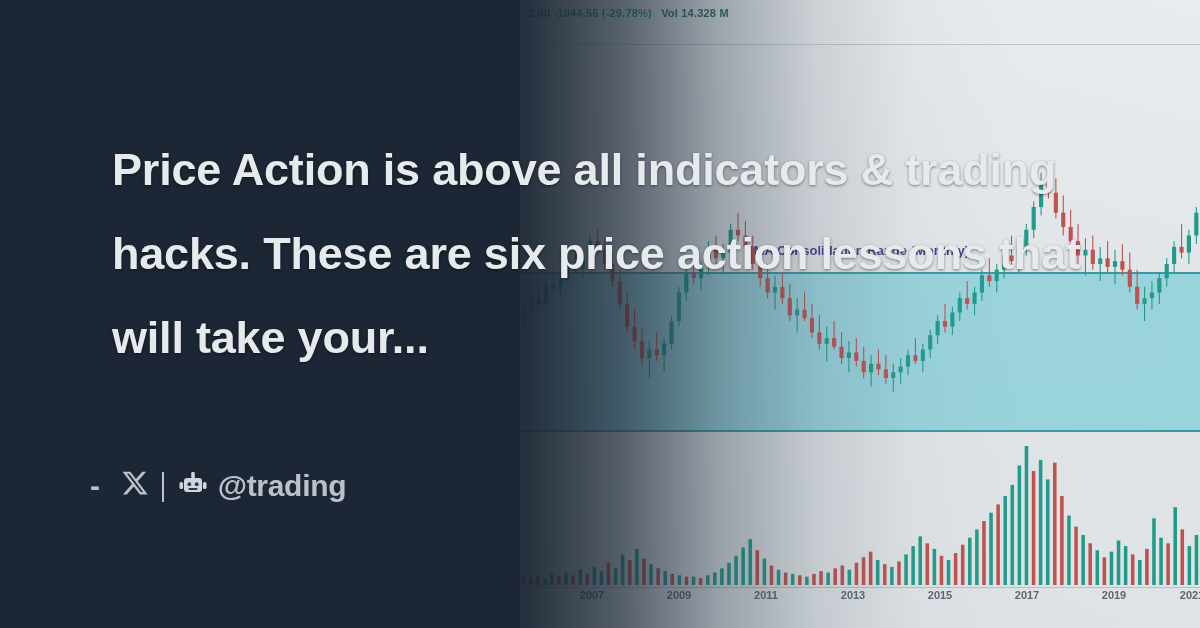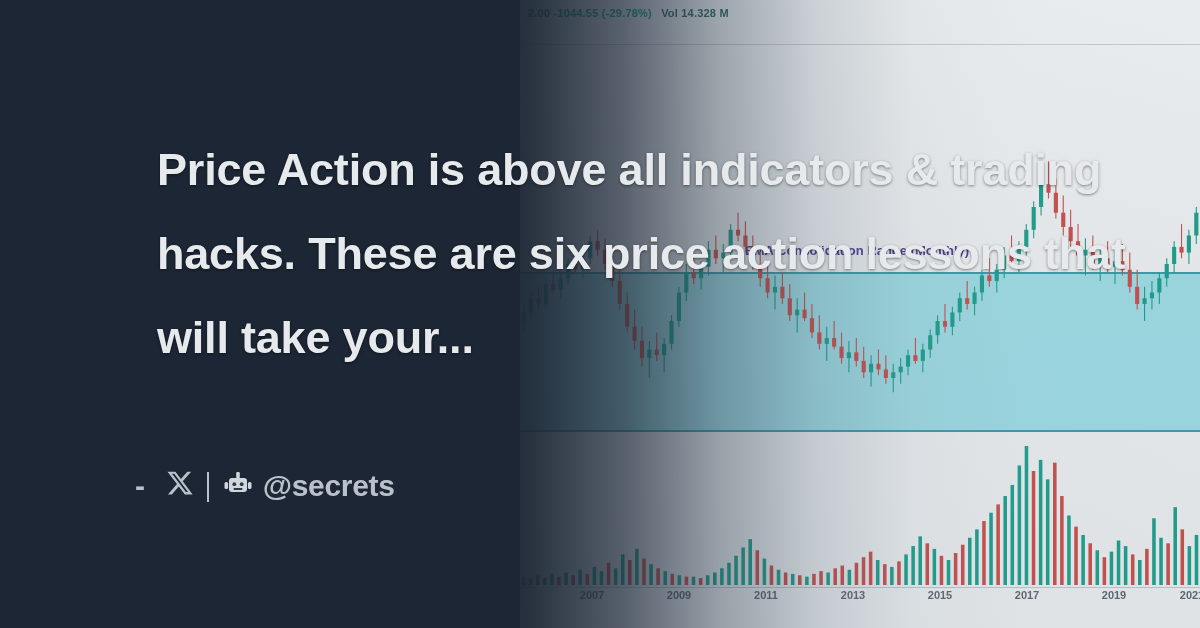--- a/index.html
+++ b/index.html
@@ -113,21 +113,20 @@
       rgba(120,138,152,.06) 76%,
       rgba(170,185,196,.02) 85%,
       rgba(200,212,220,0) 100%);
     pointer-events: none;
   }
 
   #content {
     position: absolute;
     inset: 0;
     padding: 0 8px 0 112px;
-    margin-left: 45px;
   }
 
   #quote {
     position: absolute;
     left: 112px;
     top: 128px;
     width: 1000px;
     font-size: 45px;
     line-height: 84px;
     font-weight: bold;
@@ -516,16 +515,16 @@
           <rect x="13.2" y="1.5" width="3.6" height="5" rx="1.4" fill="#cfd6dc"></rect>
           <circle cx="15" cy="1.6" r="1.8" fill="#cfd6dc"></circle>
           <rect x="1.5" y="10" width="3.6" height="7" rx="1.6" fill="#cfd6dc"></rect>
           <rect x="24.9" y="10" width="3.6" height="7" rx="1.6" fill="#cfd6dc"></rect>
           <circle cx="11.3" cy="12.2" r="1.9" fill="#2b3a4a"></circle>
           <circle cx="18.7" cy="12.2" r="1.9" fill="#2b3a4a"></circle>
           <rect x="10.5" y="16" width="9" height="1.9" rx=".9" fill="#2b3a4a"></rect>
         </svg>
       </span>
 
-      <span class="handle">@secrets</span>
+      <span class="handle">@trading</span>
     </div>
   </div>
 </div>
 
 </body></html>

